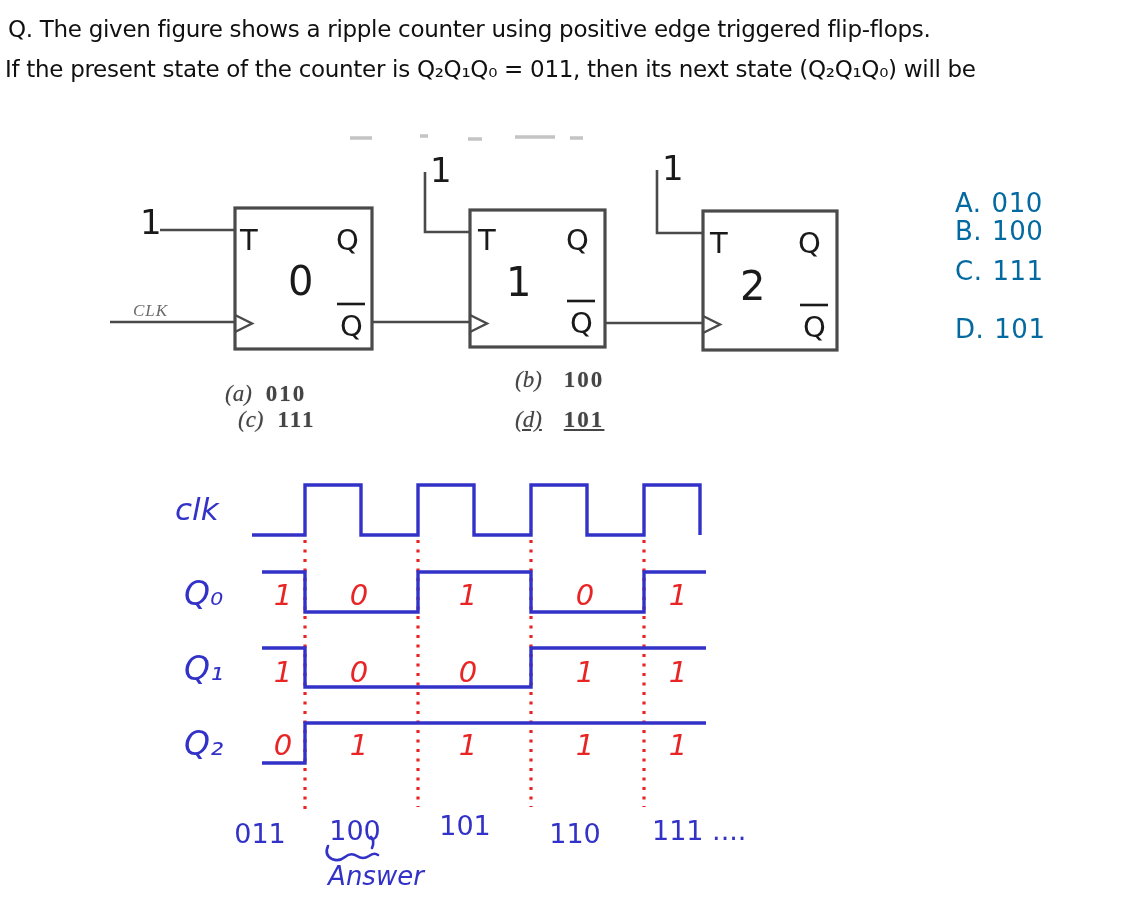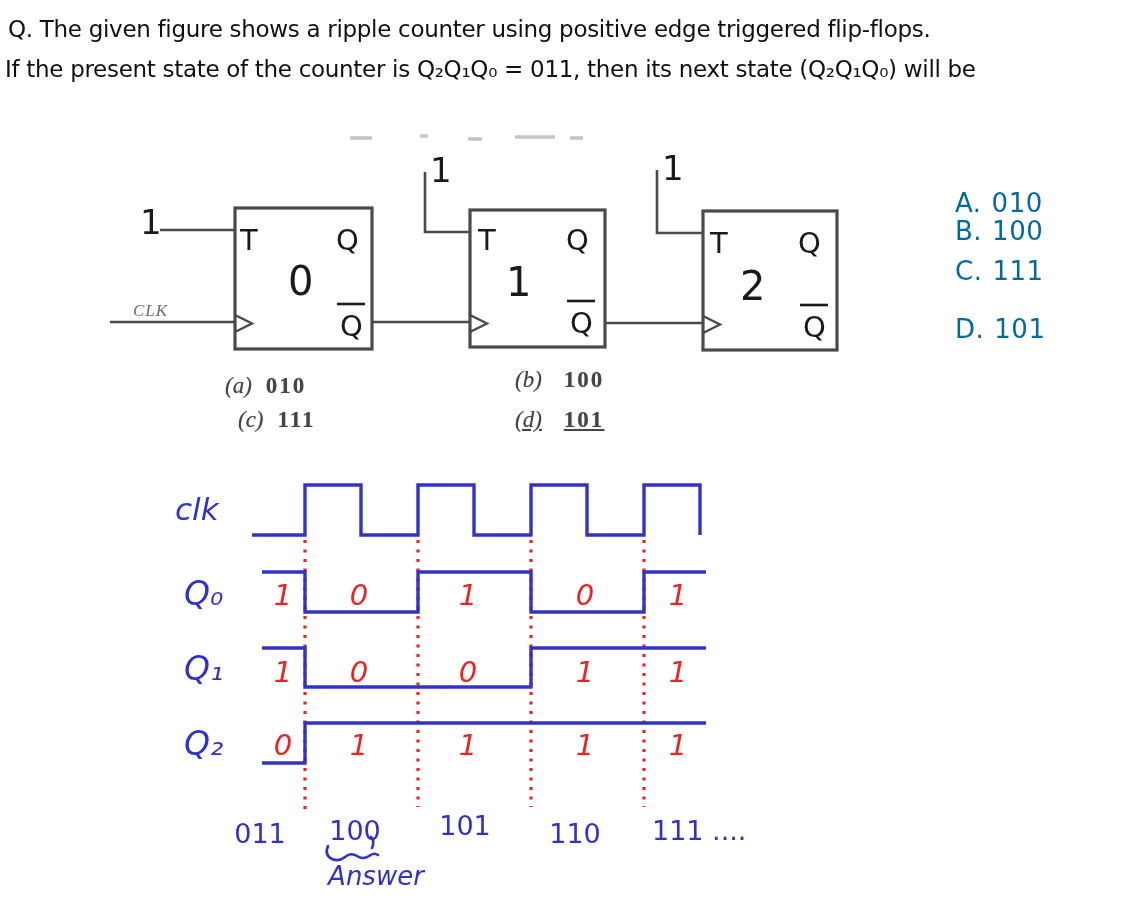--- a/index.html
+++ b/index.html
@@ -70,21 +70,21 @@
     <text x="470" y="205" font-size="29" class="pen">Q</text>
     <line x1="467" y1="173" x2="495" y2="173" stroke="#1a1a1a" stroke-width="2.6"></line>
 
     <text x="610" y="125" font-size="29" class="pen">T</text>
     <text x="698" y="125" font-size="29" class="pen">Q</text>
     <text x="640" y="172" font-size="40" class="pen">2</text>
     <text x="703" y="209" font-size="29" class="pen">Q</text>
     <line x1="700" y1="177" x2="728" y2="177" stroke="#1a1a1a" stroke-width="2.6"></line>
   </svg>
 
-  <div class="popt" style="left:225px;top:372px;">
+  <div class="popt" style="left:225px;top:380px;">
     <span class="pkey">(a)</span><span class="pval">010</span>
   </div>
   <div class="popt wide" style="left:515px;top:366px;text-align:center;">
     <span class="pkey">(b)</span><span class="pval">100</span>
   </div>
   <div class="popt" style="left:238px;top:406px;">
     <span class="pkey">(c)</span><span class="pval">111</span>
   </div>
   <div class="popt wide" style="left:515px;top:406px;text-decoration:underline;">
     <span class="pkey">(d)</span><span class="pval">101</span>

